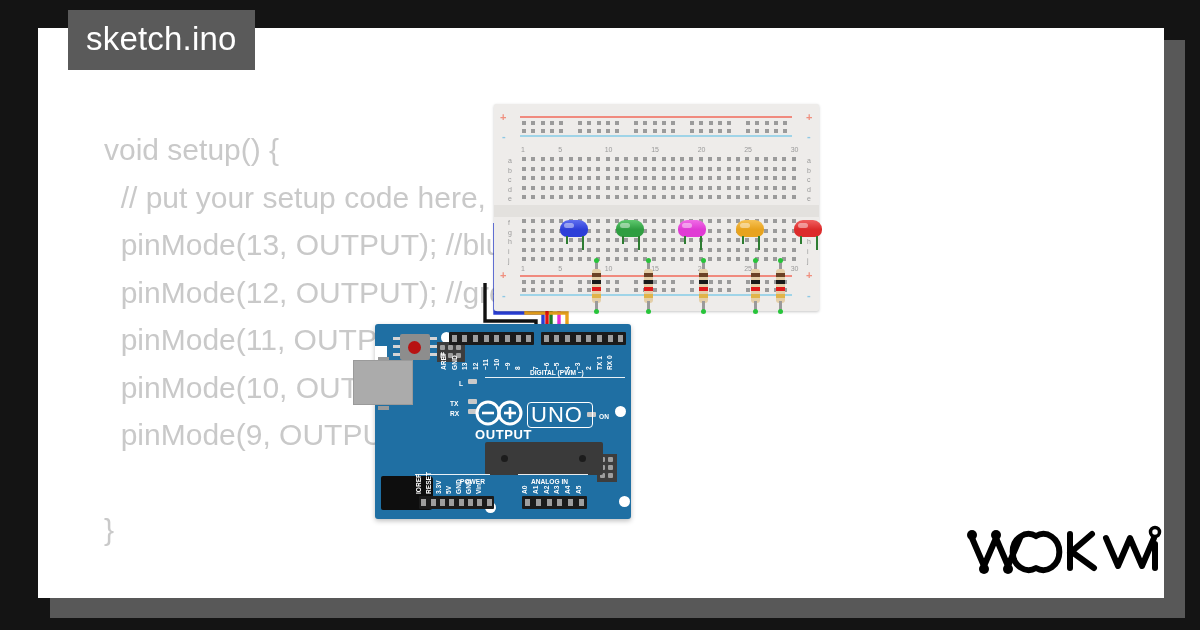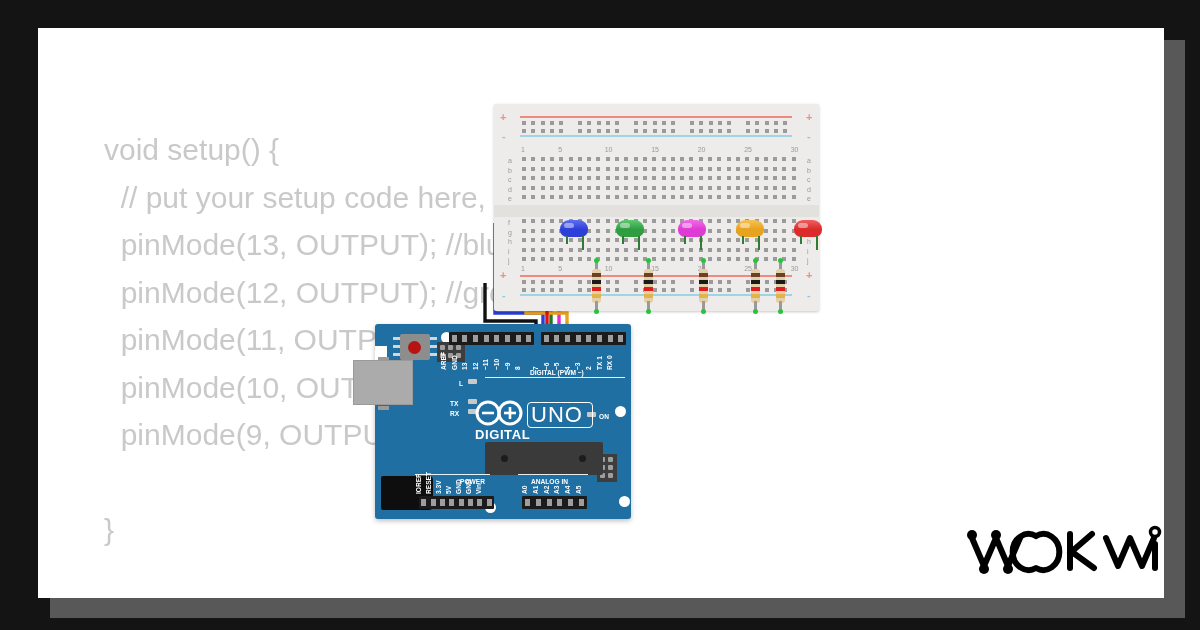--- a/index.html
+++ b/index.html
@@ -858,25 +858,28 @@
 
         <svg style="position:absolute;left:100px;top:74px;" width="48" height="30" viewBox="0 0 48 30">
           <circle cx="13" cy="15" r="11" fill="none" stroke="#ffffff" stroke-width="3"></circle>
           <circle cx="35" cy="15" r="11" fill="none" stroke="#ffffff" stroke-width="3"></circle>
           <line x1="7" y1="15" x2="19" y2="15" stroke="#ffffff" stroke-width="2.6"></line>
           <line x1="29" y1="15" x2="41" y2="15" stroke="#ffffff" stroke-width="2.6"></line>
           <line x1="35" y1="9" x2="35" y2="21" stroke="#ffffff" stroke-width="2.6"></line>
         </svg>
         <div class="unobox"></div>
         <div class="unotext">UNO</div>
-        <div class="arduino-word">DIGITAL</div>
+        <div class="arduino-word">OUTPUT</div>
       </div>
     </div>
   </div>
 
+  <div class="tab">
+    <span>sketch.ino</span>
+  </div>
 
   <div class="wokwi">
     <svg width="200" height="56" viewBox="0 0 200 56">
       <g stroke="#000000" stroke-width="6" fill="none" stroke-linecap="round" stroke-linejoin="round">
         <path d="M10 16 L22 44 L34 16 L46 44 L58 16"></path>
         <path d="M74 14 A16 18 0 1 0 74 46 A16 18 0 1 0 74 14"></path>
         <path d="M108 12 L108 46 M108 31 L130 12 M110 30 L132 46"></path>
         <path d="M144 16 L156 44 L168 16 L180 44 L192 16"></path>
       </g>
       <g fill="#000000">

